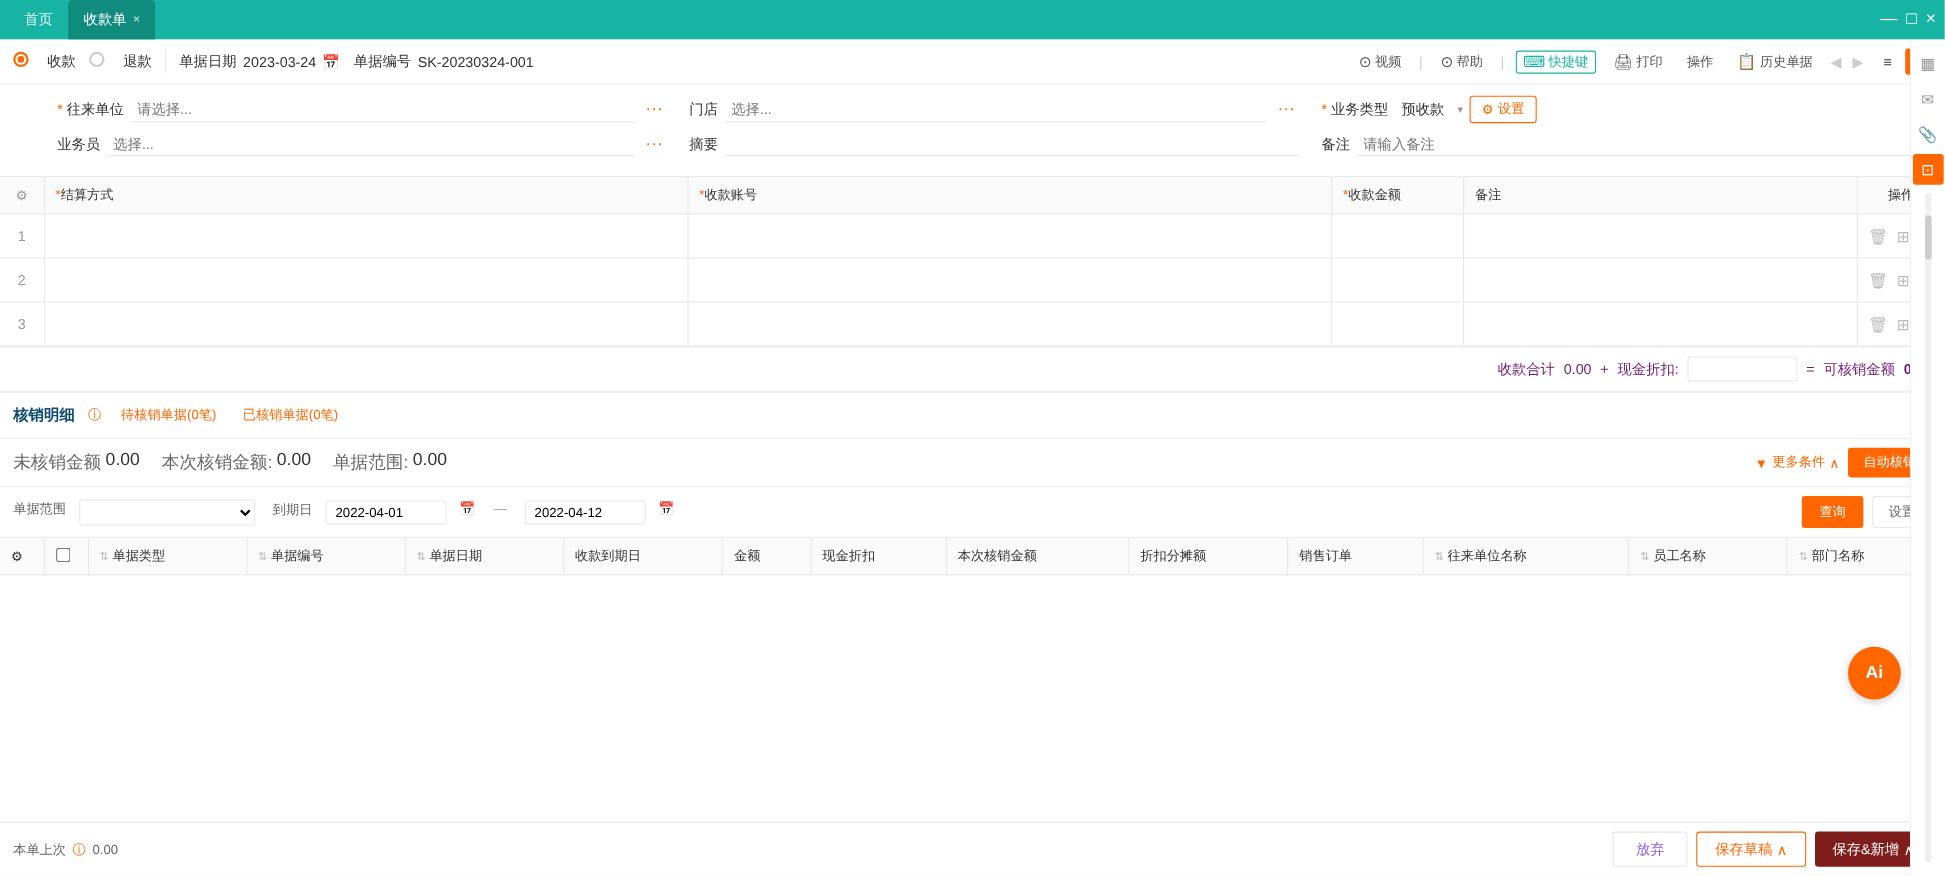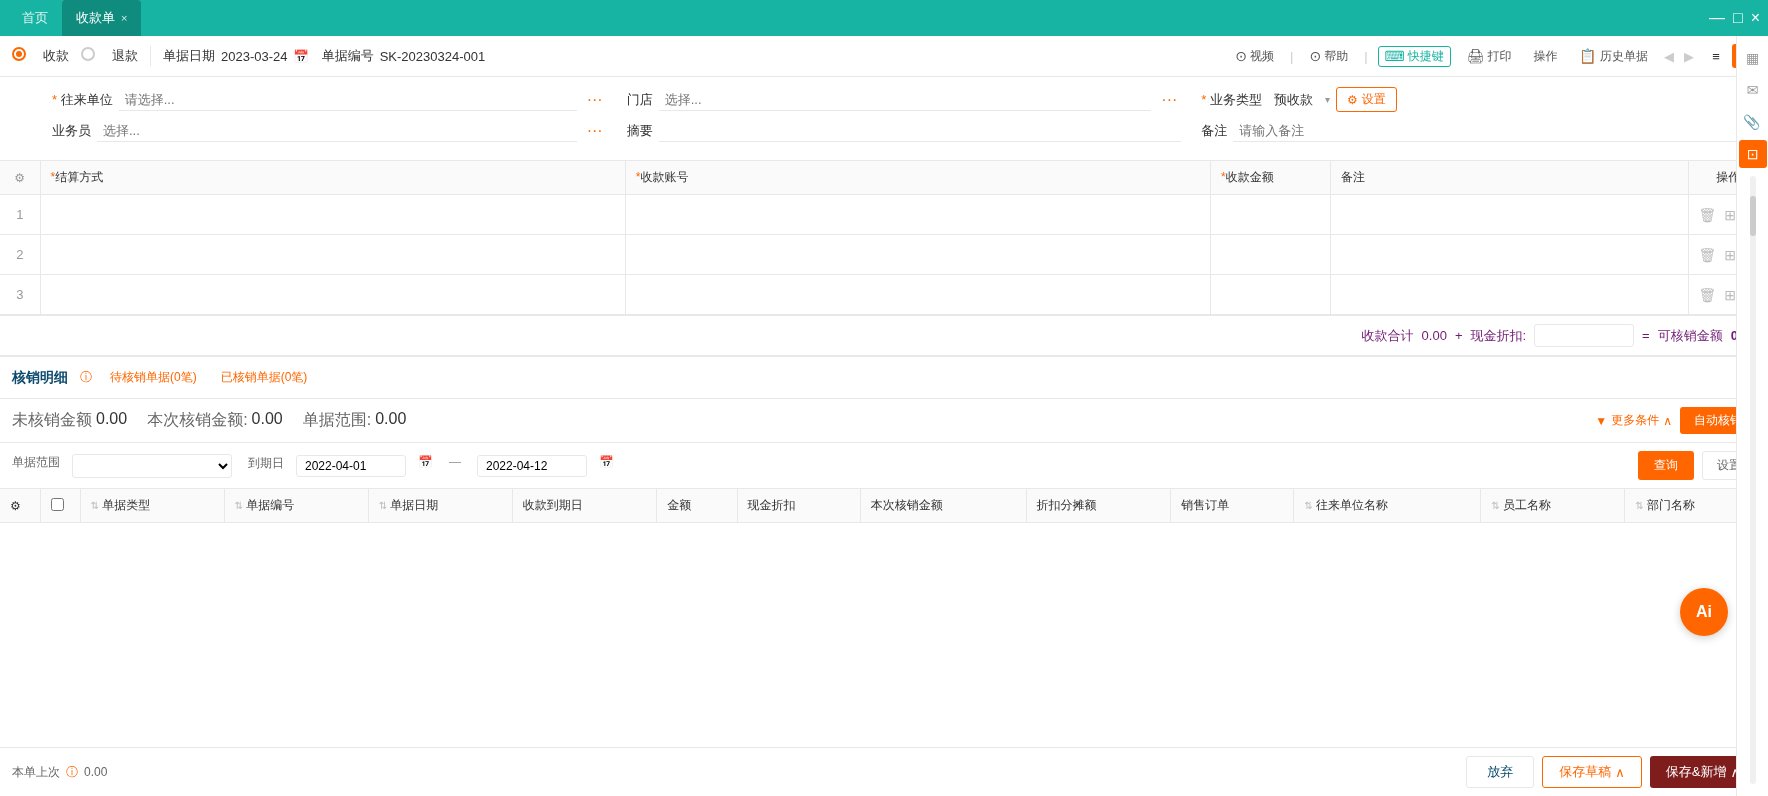--- a/index.html
+++ b/index.html
@@ -330,21 +330,21 @@
       background: #fff;
       border-top: 1px solid #e8e8e8;
       flex-shrink: 0;
       gap: 12px;
     }
     .bottom-info { display: flex; align-items: center; gap: 6px; font-size: 12px; color: #666; }
     .bottom-actions { margin-left: auto; display: flex; gap: 8px; }
     .btn-discard {
       background: #fff;
       border: 1px solid #e8e8e8;
-      color: #0c4a6e;
+      color: #8b5cf6;
       padding: 6px 20px;
       border-radius: 3px;
       cursor: pointer;
       font-size: 13px;
     }
     .btn-draft {
       background: #fff;
       border: 1px solid #f60;
       color: #f60;
       padding: 6px 16px;

